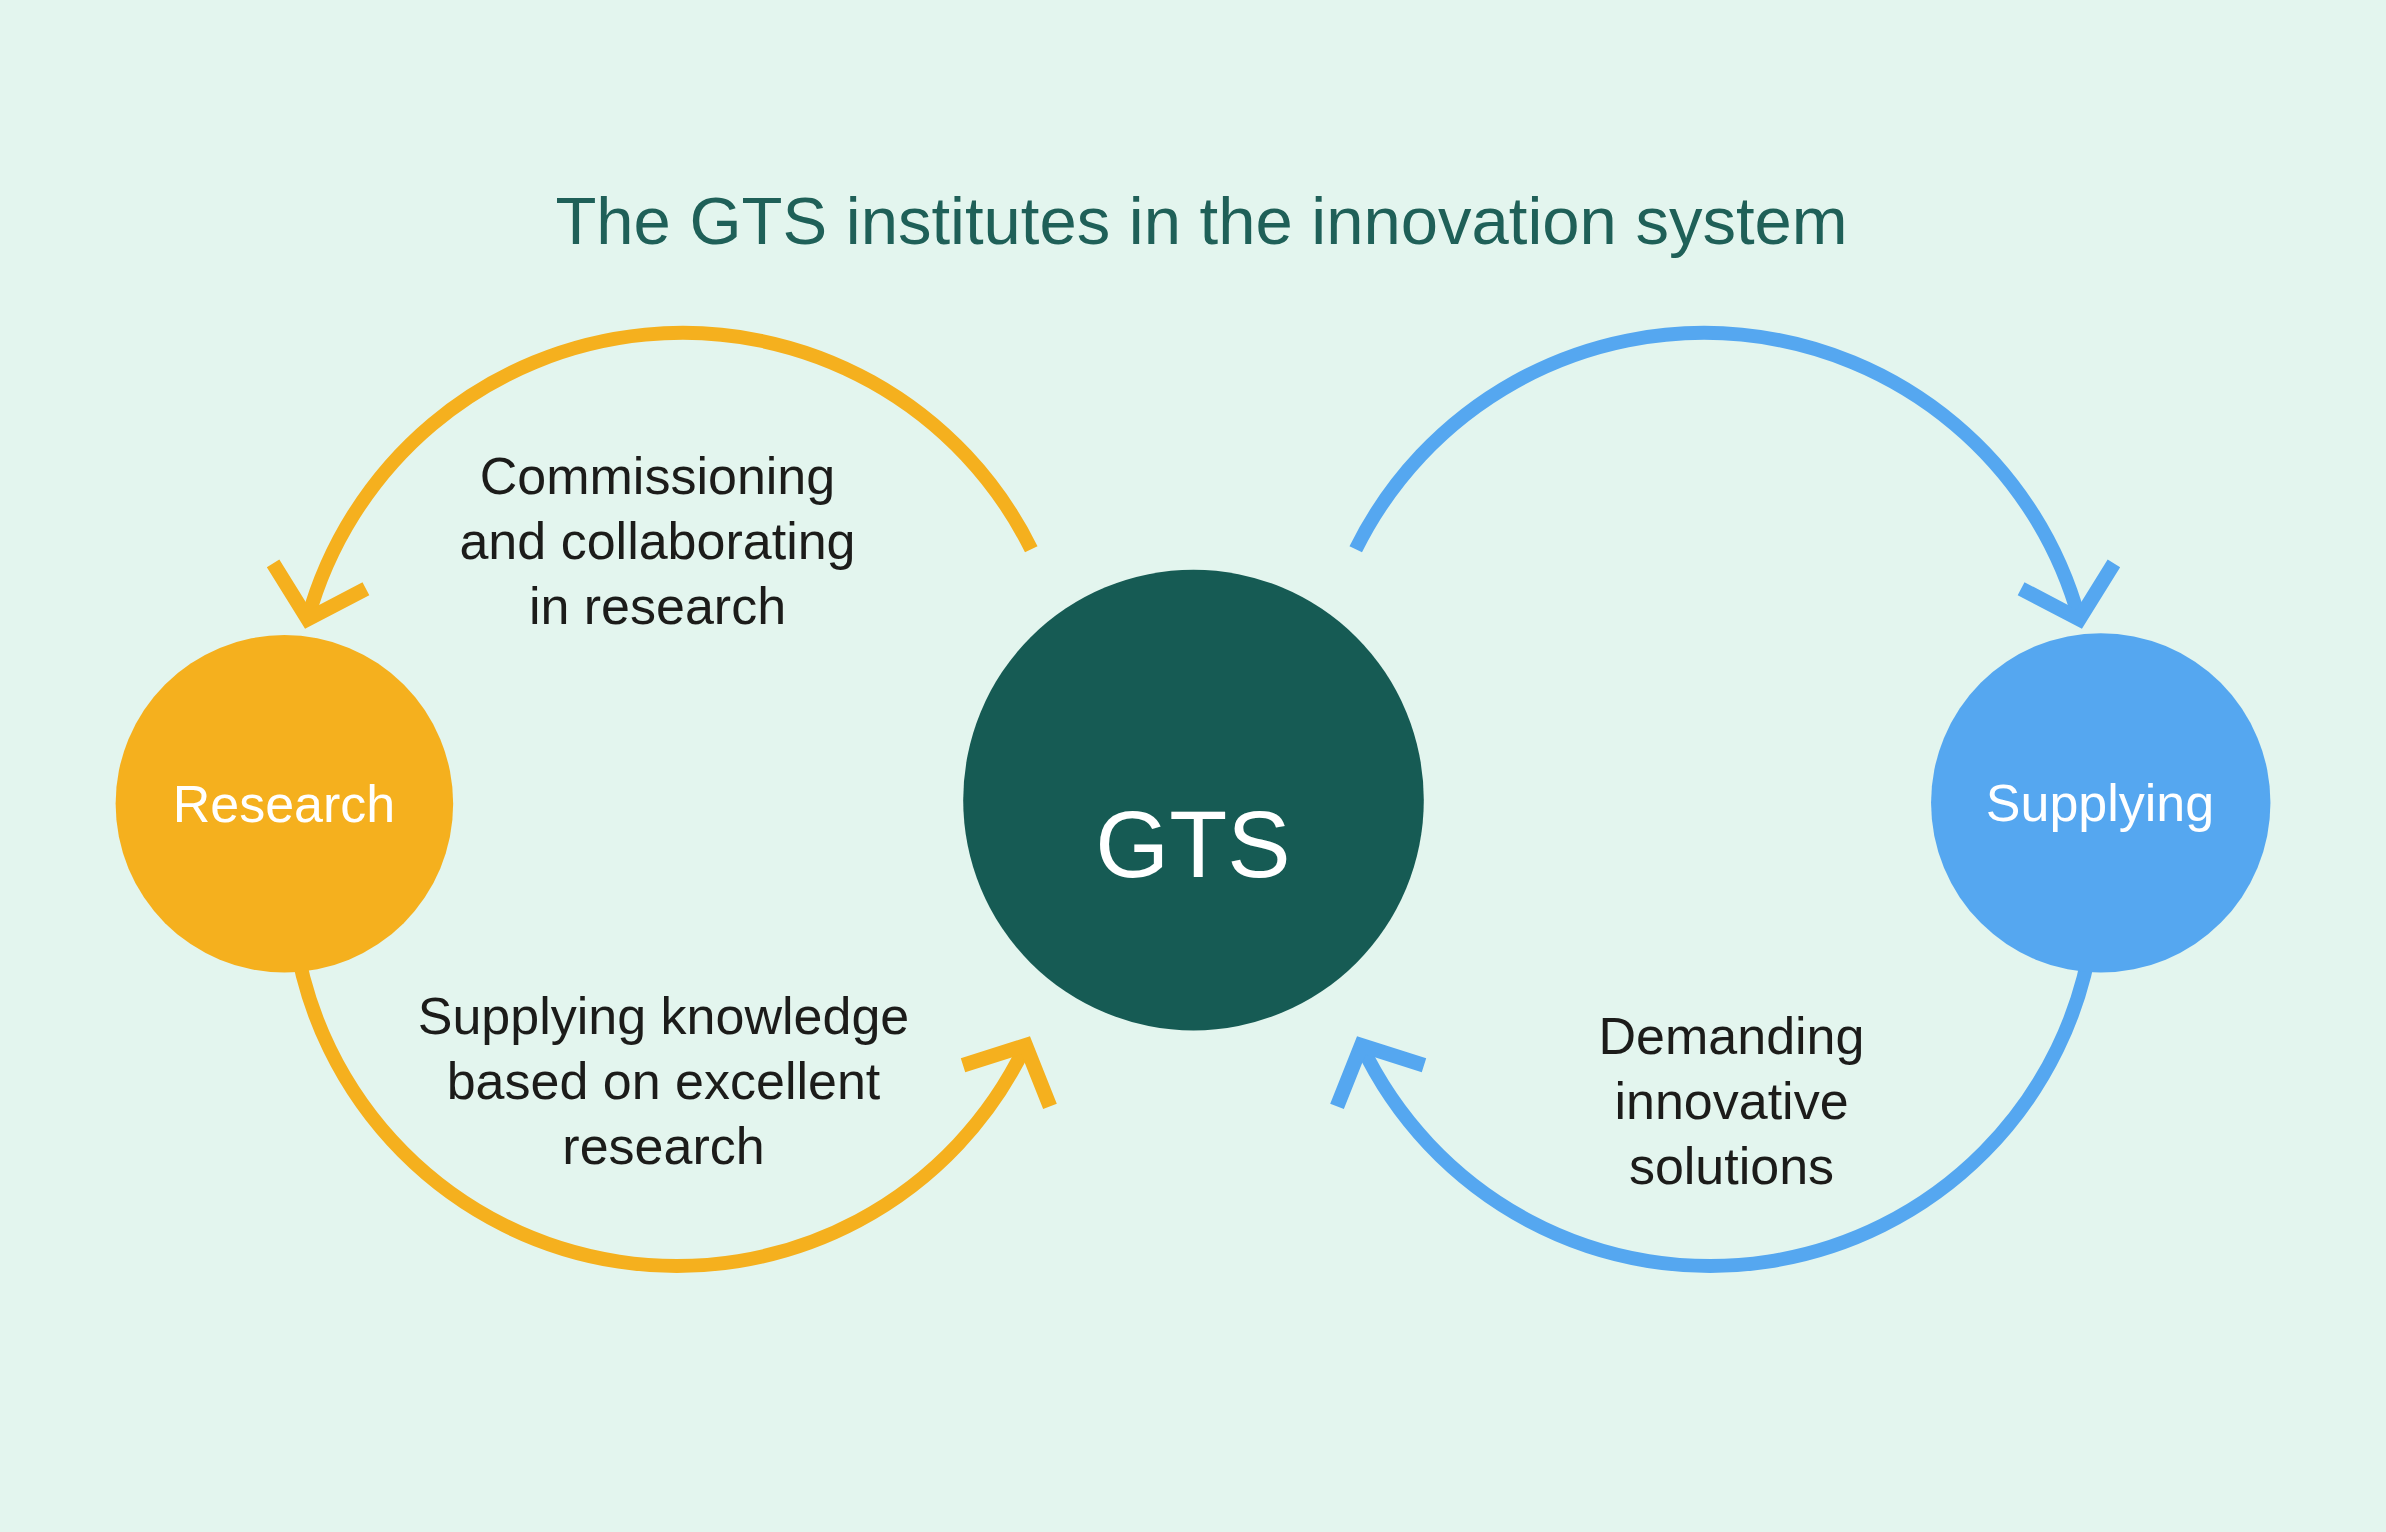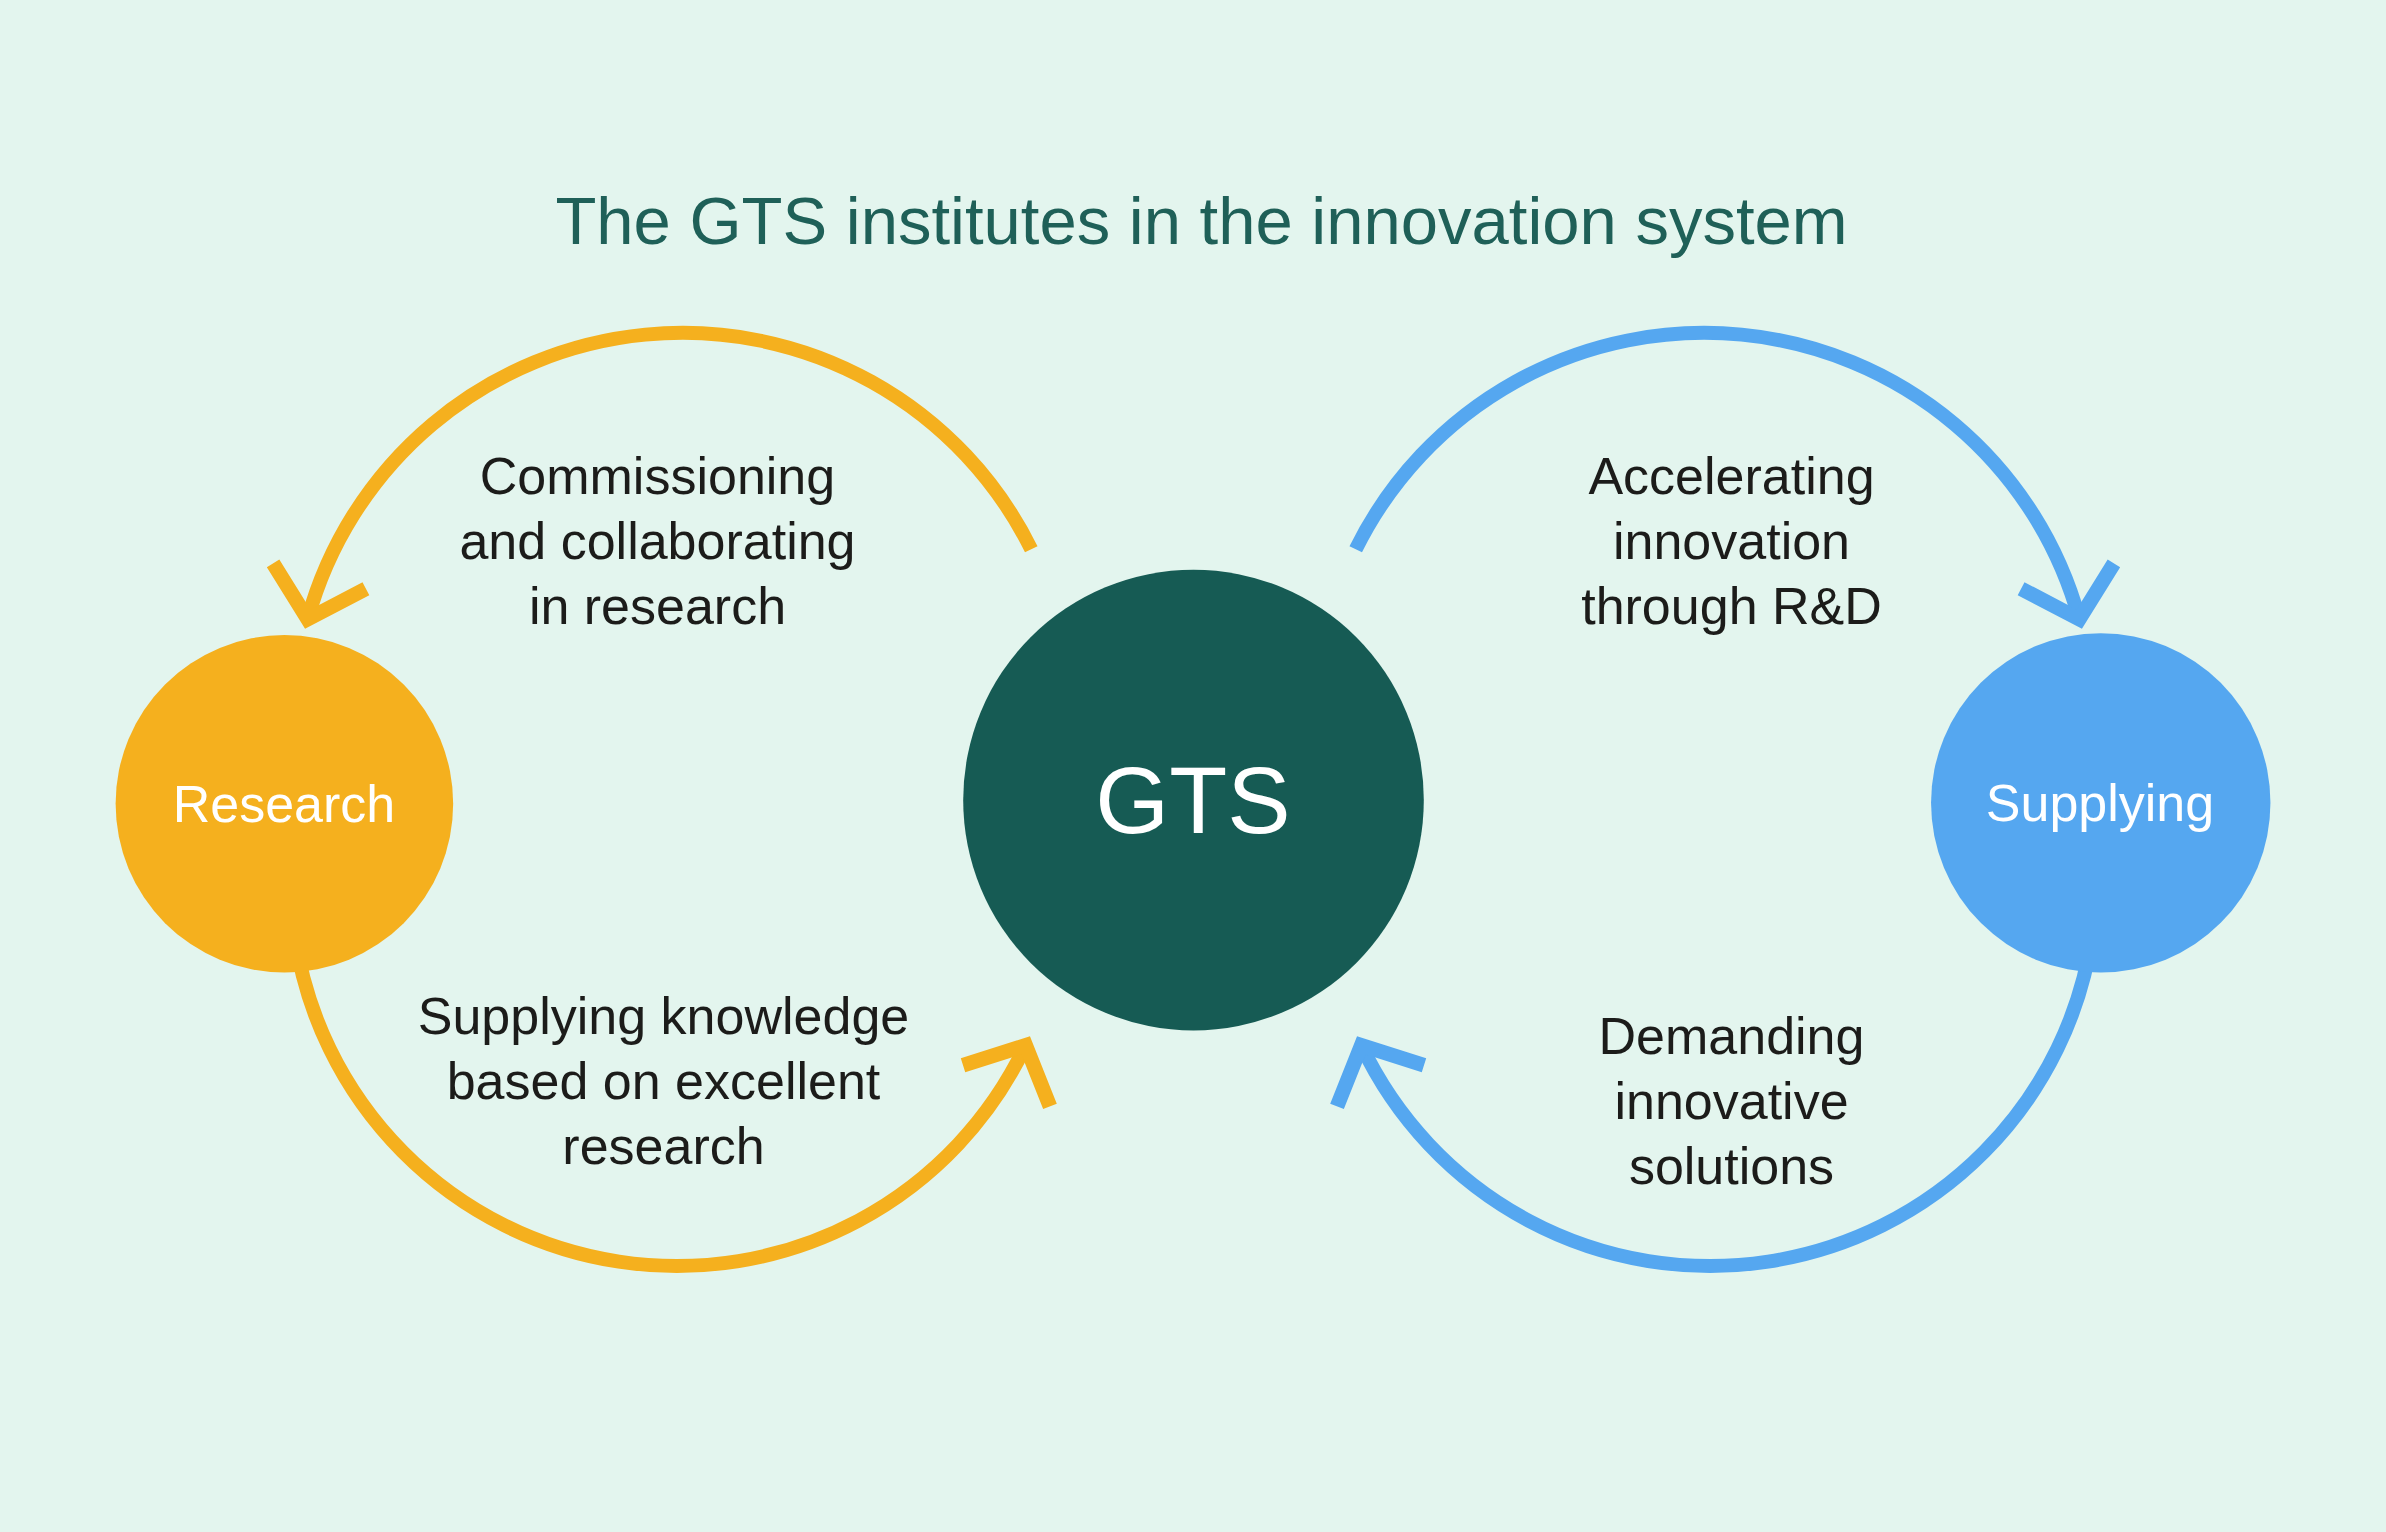--- a/index.html
+++ b/index.html
@@ -54,20 +54,21 @@
     color: var(--circle-text, #ffffff);
     font-weight: 400;
   }
   .node-label.small {
     font-size: 52px;
     line-height: 62px;
   }
   .node-label.big {
     font-size: 95px;
     line-height: 112px;
+    margin-top: 44px;
   }
   .flow-label {
     position: absolute;
     width: 559px;
     text-align: center;
     font-size: 52px;
     line-height: 65px;
     color: var(--label-text, #1c1c1a);
     white-space: pre-line;
   }
@@ -109,22 +110,19 @@
   <div class="node-label small" style="left:1867px; top:772px;">Supplying</div>
 
   <div class="flow-label" style="left:378px; top:444px;text-align:center;">Commissioning
 and collaborating
 in research</div>
 
   <div class="flow-label" style="left:384px; top:984px;">Supplying knowledge
 based on excellent
 research</div>
 
-  <div class="flow-label" style="left:1452px; top:444px;">Accelerating
-innovation
-through R&amp;D</div>
 
   <div class="flow-label" style="left:1452px; top:984px;margin-top:20px;">Demanding
 innovative
 solutions</div>
 
 </div>
 
 
 </body></html>

